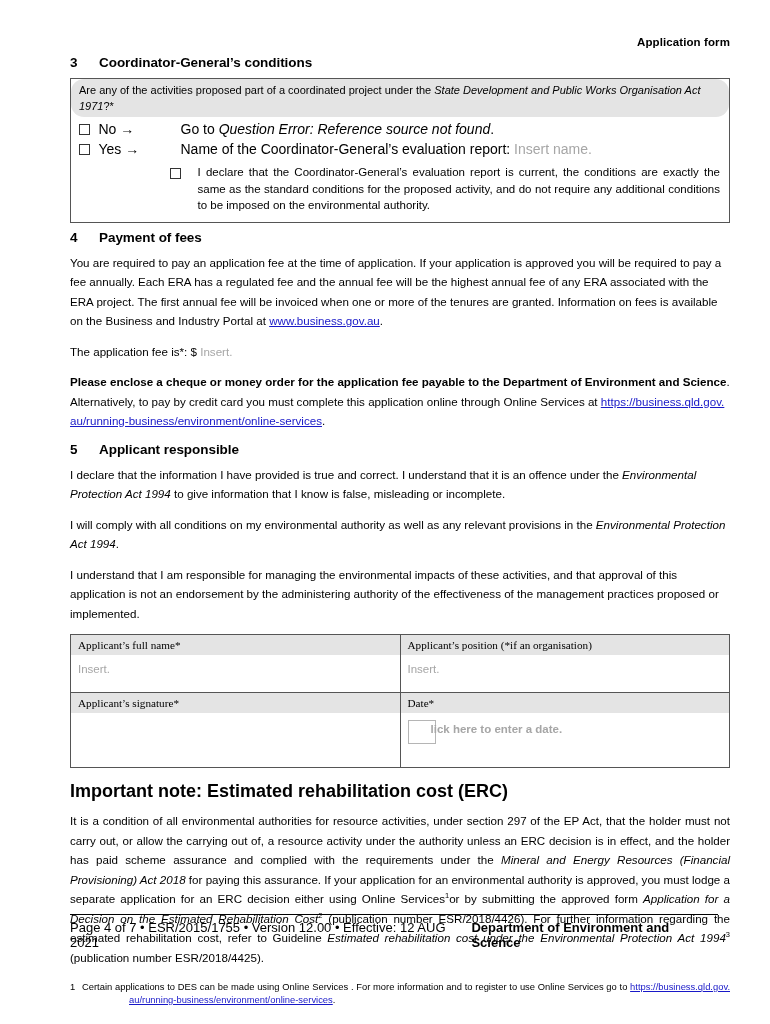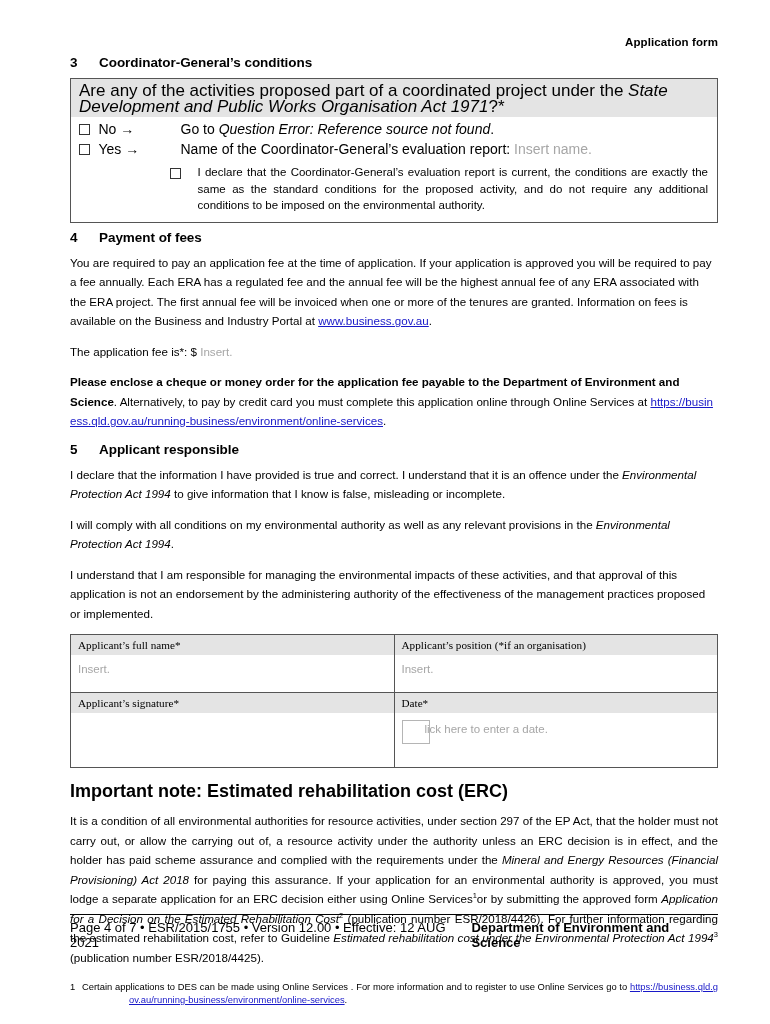--- a/index.html
+++ b/index.html
@@ -12,21 +12,21 @@
     height: 1024px;
     font-family: "Liberation Sans", sans-serif;
     color: #000000;
     -webkit-font-smoothing: antialiased;
   }
   .page {
     position: relative;
     width: 770px;
     height: 970px;
     box-sizing: border-box;
-    padding: 30px 52px 0 70px;
+    padding: 30px 40px 0 70px;
   }
 
   
   .doc-kicker {
     text-align: right;
     font-size: 11.5px;
     font-weight: bold;
     letter-spacing: .1px;
     margin: 6px 0 4px 0;
   }
@@ -77,23 +77,24 @@
 
   
   .qbox {
     border: 1.2px solid #555;
     margin: 0 0 6px 0;
     padding: 0;
     background: #ffffff;
   }
   .qbox-q {
     background: #e4e4e4;
-    font-size: 17px;
+    font-size: 11px;
     line-height: 15.5px;
     padding: 4px 7px 3px 8px;
+    border-radius: 13px;
   }
   .qrow {
     display: flex;
     align-items: flex-start;
     font-size: 14px;
     line-height: 16px;
     padding: 4px 8px 0 8px;
   }
   .cbox {
     display: inline-block;
@@ -165,20 +166,21 @@
     background: #fff;
     vertical-align: middle;
     position: relative;
     top: -1px;
   }
   .datetext {
     position: absolute;
     left: 30px;
     top: 10px;
     color: #a6a6a6;
+    font-weight: bold;
   }
 
   
   .footnotes {
     margin-top: 14px;
     font-size: 9.4px;
     line-height: 12.6px;
   }
   .fn {
     display: flex;

